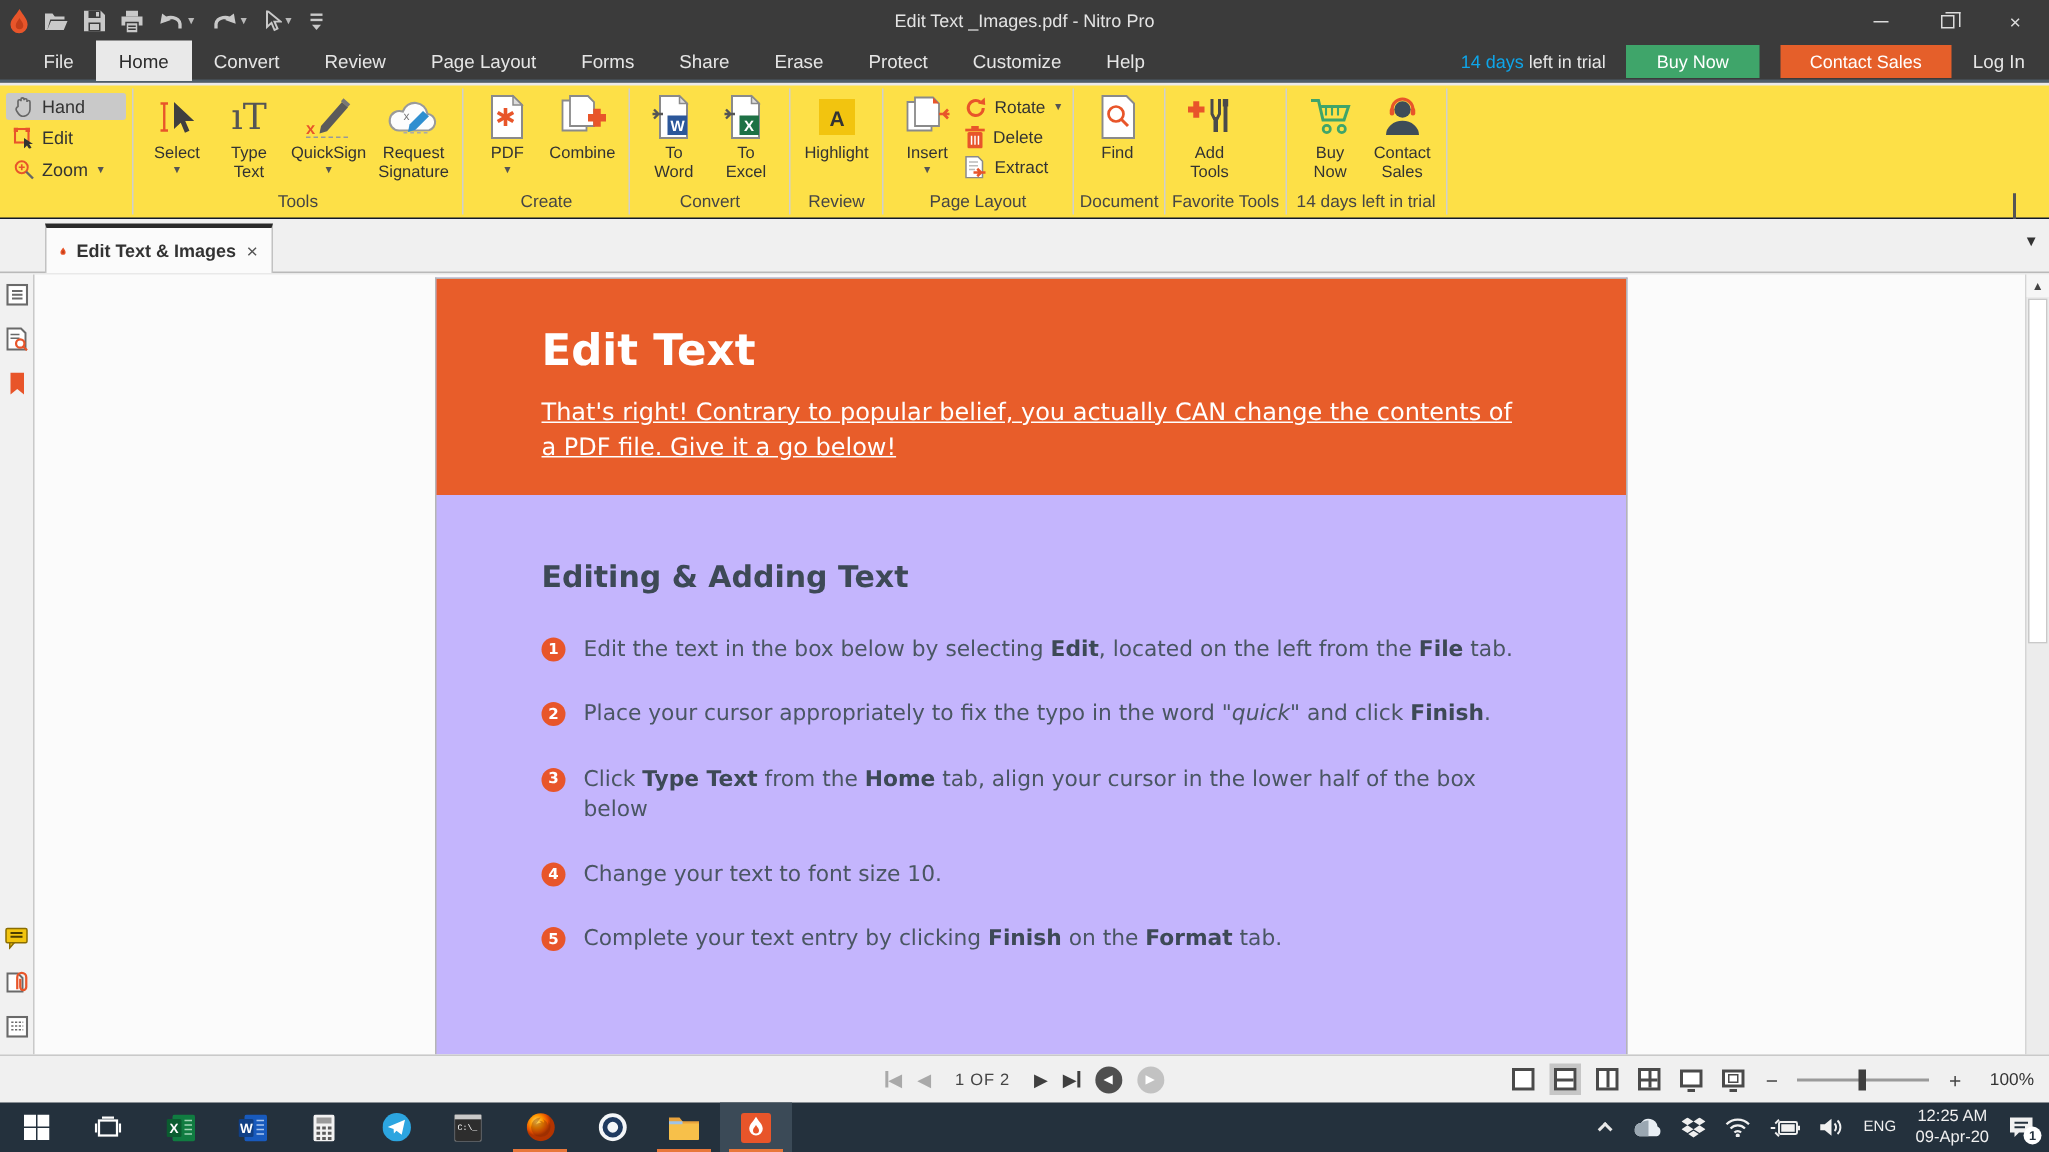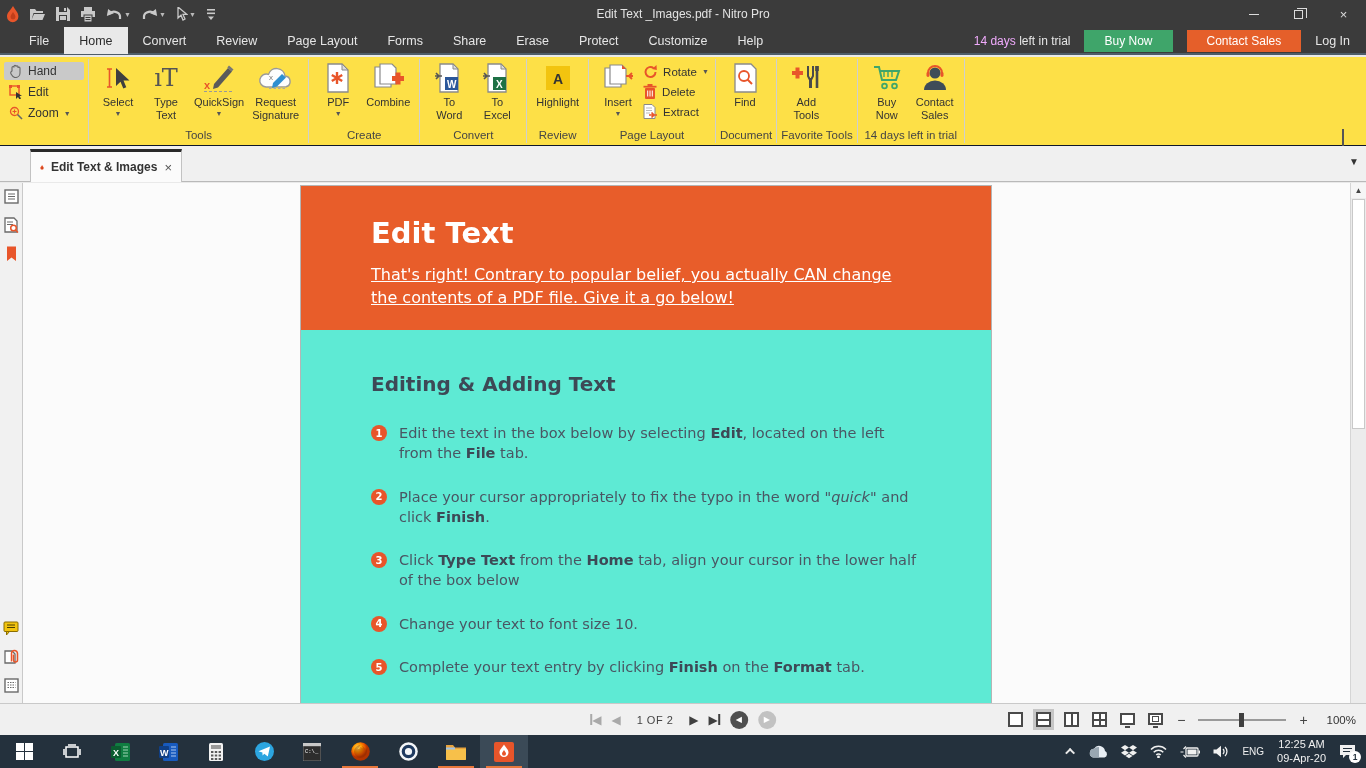--- a/index.html
+++ b/index.html
@@ -19,21 +19,21 @@
   .wc .max-glyph { width:9px; height:9px; border:1px solid #dcdcdc; position:relative; display:block; }
   .wc .max-glyph::before { content:""; position:absolute; left:2px; top:-3px; width:9px; height:9px; border:1px solid #dcdcdc; border-left:none; border-bottom:none; }
 
   
   .menubar { position:absolute; top:28px; left:0; right:0; height:27px; background:#3b3b3b; display:flex; align-items:center; border-bottom:2px solid #4e5d68; }
   .mtabs { display:flex; align-items:stretch; height:27px; padding-left:14px; }
   .mtab { color:#e6e6e6; font-size:12.5px; padding:0 15px; display:flex; align-items:center; }
   .mtab.active { background:#e9e9e9; color:#2b2b2b; }
   .menu-right { margin-left:auto; display:flex; align-items:center; gap:14px; padding-right:16px; }
   .trial-txt { font-size:12px; color:#e6e6e6; }
-  .trial-txt .hl { color:#f0abfc; font-style:normal; }
+  .trial-txt .hl { color:#0ea5e9; font-style:normal; }
   .mr-btn { border:none; font-size:12px; color:#fff; height:22px; padding:0 20px; cursor:pointer; font-family:inherit; }
   .mr-btn.green { background:#3fa56a; }
   .mr-btn.orange { background:#e55f2a; }
   .login { color:#e6e6e6; font-size:12.5px; }
 
   
   .ribbon { position:absolute; top:57px; left:0; right:0; height:89px; background:#fde047; border-bottom:1px solid #0f172a; display:flex; }
   .modes { width:88px; padding:5px 4px 0 4px; display:flex; flex-direction:column; gap:3px; }
   .mode { display:flex; align-items:center; gap:5px; font-size:12px; color:#333; padding:2px 5px; border-radius:2px; }
   .mode.active { background:#c9c9c9; }
@@ -58,21 +58,21 @@
   .doctab { position:absolute; left:30px; top:3px; width:152px; height:33px; background:#fbfbfb; border:1px solid #c2c2c2; border-bottom:none; border-top:3px solid #2a2a2a; display:flex; align-items:center; gap:7px; padding:0 9px; }
   .doctab .dlabel { font-size:12px; font-weight:bold; color:#333; white-space:nowrap; }
   .doctab .dclose { margin-left:auto; color:#555; font-size:13px; }
   .tabbar-arrow { position:absolute; right:7px; top:10px; color:#333; font-size:10px; }
 
   
   .main { position:absolute; top:183px; left:0; right:0; bottom:65px; background:#fbfbfb; }
   .side-strip { position:absolute; left:0; top:0; bottom:0; width:23px; background:#f1f1f1; border-right:1px solid #c9c9c9; display:flex; flex-direction:column; align-items:center; padding:6px 0; }
   .side-top { display:flex; flex-direction:column; gap:9px; align-items:center; }
   .side-bottom { margin-top:auto; display:flex; flex-direction:column; gap:9px; align-items:center; }
-  .page { position:absolute; left:300px; top:2px; width:692px; bottom:0; background:#5eead4; border:1px solid #b5b5b5; border-bottom:none; }
+  .page { position:absolute; left:290px; top:2px; width:795px; bottom:0; background:#c4b5fd; border:1px solid #b5b5b5; border-bottom:none; }
   .banner { height:144px; background:#e85d2a; padding:30px 70px 0 70px; }
   .banner h1 { color:#fff; font-family:"DejaVu Sans", sans-serif; font-size:29px; font-weight:bold; }
   .banner p { color:#fff; font-family:"DejaVu Sans", sans-serif; font-size:16px; line-height:1.45; margin-top:13px; max-width:670px;text-decoration:underline; }
   .pbody { padding:42px 70px 0 70px; font-family:"DejaVu Sans", sans-serif; }
   .pbody h2 { font-size:20px; color:#3d4956; font-weight:bold; }
   #steps { margin-top:27px; }
   .step { display:flex; align-items:flex-start; margin-bottom:23px; }
   .step-num { flex:0 0 16px; height:16px; border-radius:50%; background:#e8552a; color:#fff; font-size:10px; font-weight:bold; display:flex; align-items:center; justify-content:center; margin-right:12px; margin-top:2px; }
   .step-num.empty { visibility:hidden; }
   .step-text { font-size:14.5px; color:#4a5663; line-height:1.4; }

